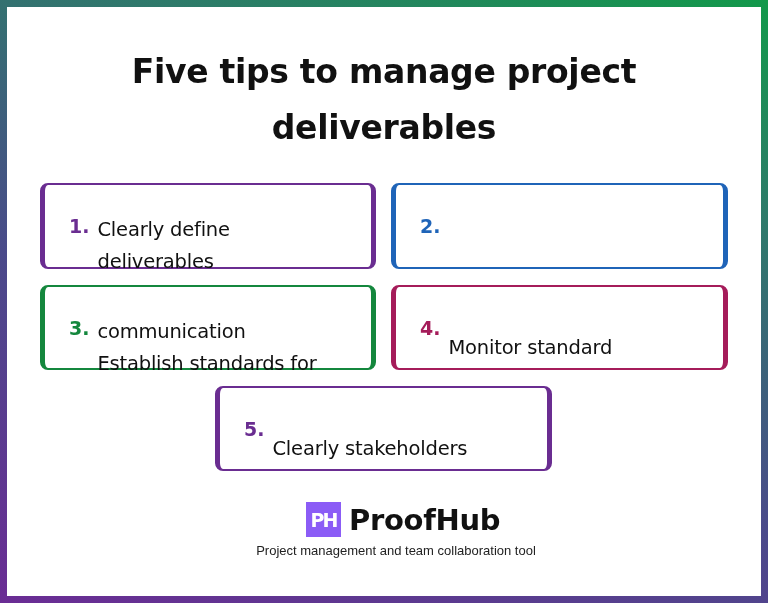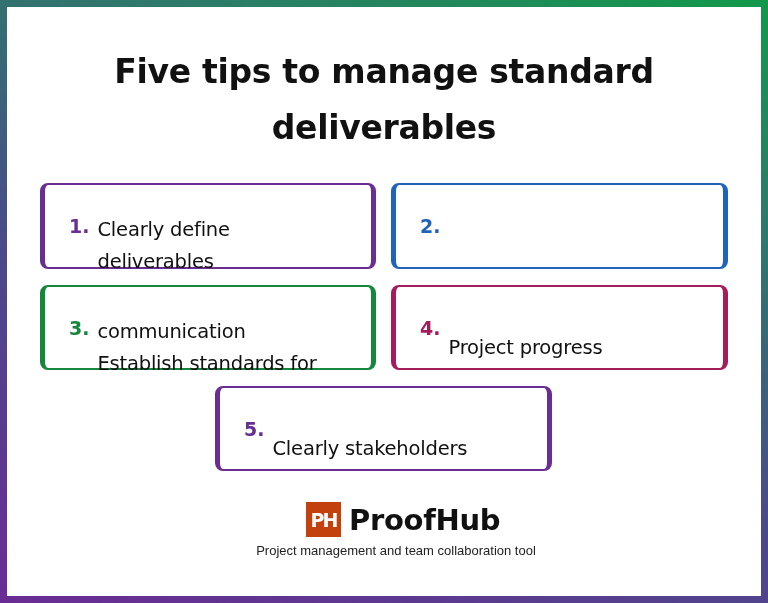--- a/index.html
+++ b/index.html
@@ -50,21 +50,21 @@
       letter-spacing: -0.2px;
       margin-top: 40px;
     }
     .logo {
       position: absolute;
       left: 306px; top: 502px;
       display: flex; align-items: center;
     }
     .logo-badge {
       width: 35px; height: 35px;
-      background: #c2410c;
+      background: #8b5cf6;
       color: #ffffff;
       font-weight: bold;
       font-size: 19px;
       display: flex; align-items: center; justify-content: center;
       letter-spacing: -2px;
     }
     .logo-text {
       margin-left: 8px;
       font-size: 29px;
       font-weight: bold;
@@ -80,21 +80,21 @@
       color: #222222;
       margin-left: 24px;
     }
   </style>
 </head>
 <body>
 
 <div class="frame"></div>
 
 <div class="title">
-  <div>Five tips to manage standard</div>
+  <div>Five tips to manage project</div>
   <div>deliverables</div>
 </div>
 
 <div class="card" style="left:40px; top:183px; width:336px; height:86px; border-color:#6a2d91;">
   <span class="num" style="color:#6a2d91;">1.</span>
   <div class="text">
     <div>Clearly define</div>
     <div>deliverables</div>
   </div>
 </div>
@@ -107,21 +107,21 @@
   <span class="num" style="color:#14873d;">3.</span>
   <div class="text">
     <div>communication</div>
     <div>Establish standards for</div>
   </div>
 </div>
 
 <div class="card" style="left:391px; top:285px; width:337px; height:85px; border-color:#a51c5a;">
   <span class="num" style="color:#a51c5a;">4.</span>
   <div class="text">
-    <div>Project progress</div>
+    <div>Monitor standard</div>
   </div>
 </div>
 
 <div class="card" style="left:215px; top:386px; width:337px; height:85px; border-color:#6a2d91;">
   <span class="num" style="color:#6a2d91;">5.</span>
   <div class="text">
     <div>Clearly stakeholders</div>
   </div>
 </div>
 

